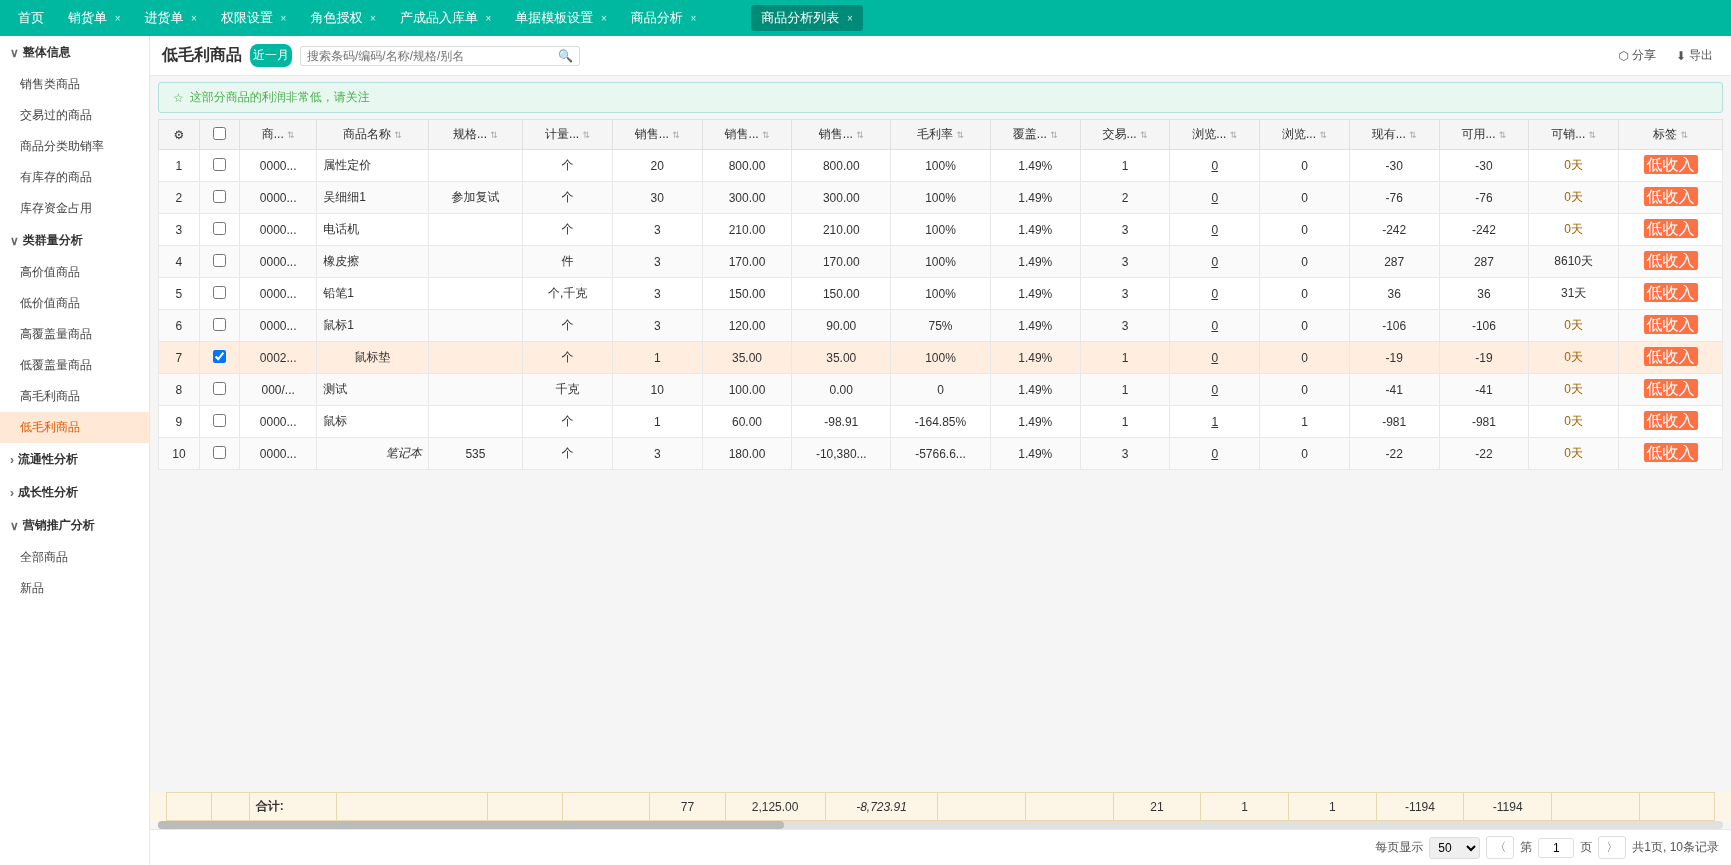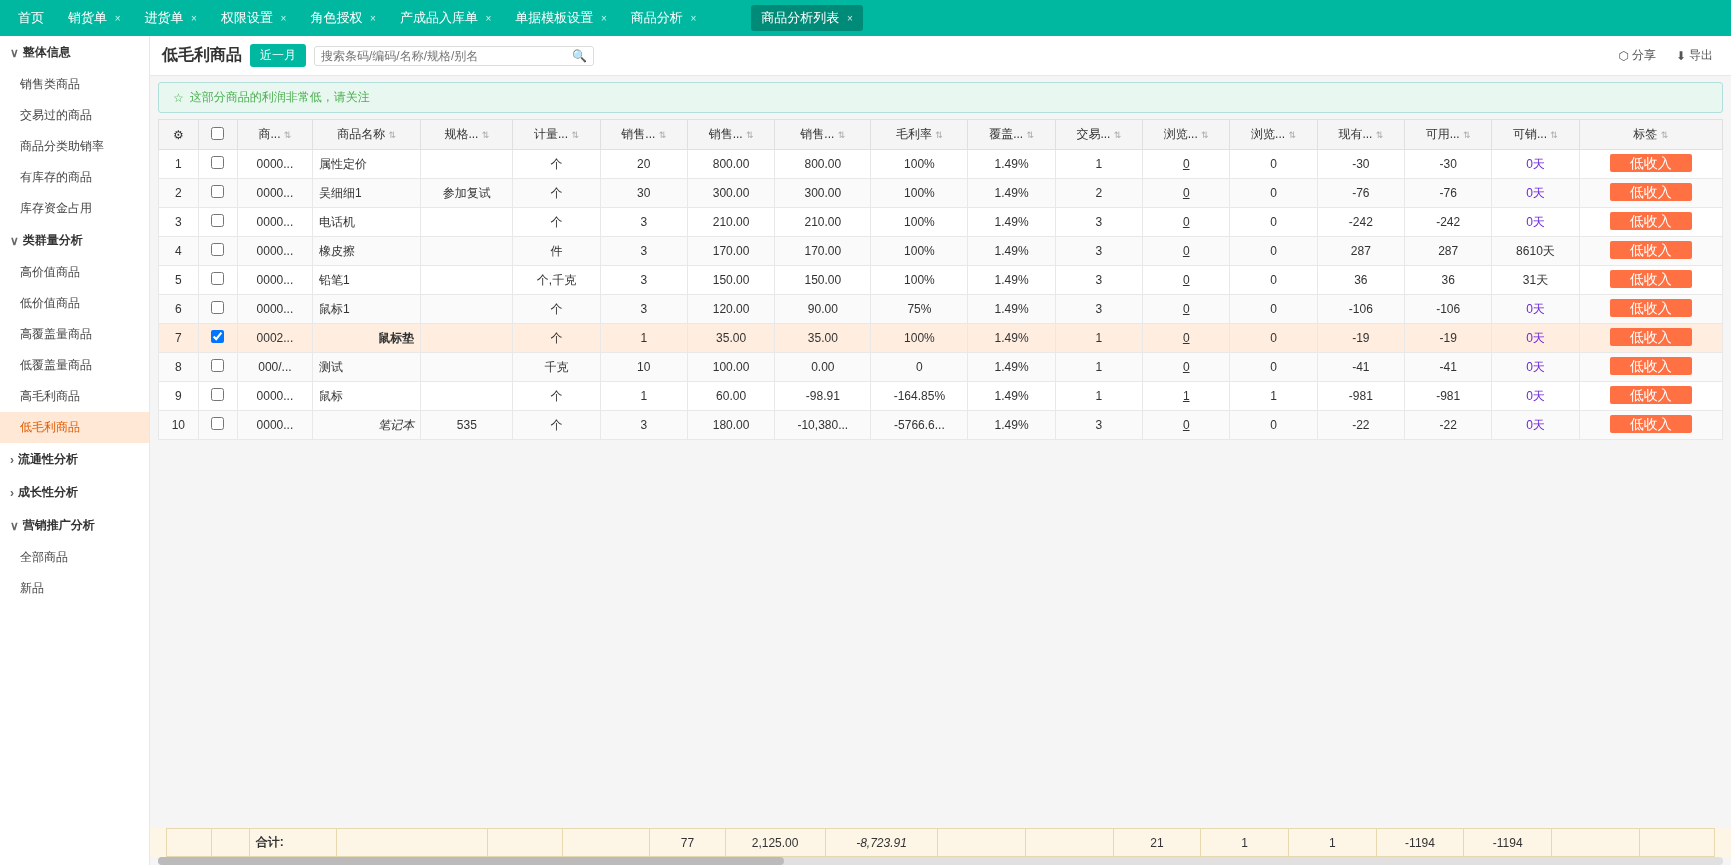--- a/index.html
+++ b/index.html
@@ -78,22 +78,22 @@
     }
     .page-title {
       font-size: 16px;
       font-weight: bold;
       color: #333;
     }
     .date-filter-btn {
       background: #00b8a0;
       color: #fff;
       border: none;
-      border-radius: 3px;
-      padding: 3px 10px;
+      border-radius: 8px;
+      padding: 3px 3px;
       cursor: pointer;
       font-size: 12px;
     }
     .search-box {
       display: flex;
       align-items: center;
       border: 1px solid #ddd;
       border-radius: 3px;
       padding: 2px 6px;
       background: #fff;
@@ -165,23 +165,23 @@
     thead tr th .sort-icon { color: #aaa; font-size: 9px; }
     tbody tr td {
       border: 1px solid #e8e8e8;
       padding: 5px 6px;
       text-align: center;
       color: #333;
       white-space: nowrap;
     }
     tbody tr:nth-child(even) { background: #fafafa; }
     tbody tr.highlighted { background: #ffeee0; }
-    .tag-orange { background: #ff7043; color: #fff; border-radius: 2px; padding: 1px 20px; font-size: 14px; }
+    .tag-orange { background: #ff7043; color: #fff; border-radius: 2px; padding: 1px 3px; font-size: 16px; }
     .link-underline { text-decoration: underline; color: #333; }
-    .text-red { color: #6d28d9; }
+    .text-red { color: #a16207; }
 
     
     .pagination-bar {
       display: flex;
       align-items: center;
       justify-content: flex-end;
       padding: 6px 12px;
       background: #fff;
       border-top: 1px solid #e8e8e8;
       gap: 6px;
@@ -455,21 +455,21 @@
       <td>0</td>
       <td>-106</td>
       <td>-106</td>
       <td class="text-red">0天</td>
       <td><span class="tag-orange">低收入</span></td>
     </tr>
             <tr class="highlighted">
       <td>7</td>
       <td><input type="checkbox" checked="" style=""></td>
       <td>0002...</td>
-      <td style="text-align:right;font-weight:bold;">鼠标垫</td>
+      <td style="text-align:center;">鼠标垫</td>
       <td></td>
       <td>个</td>
       <td>1</td>
       <td>35.00</td>
       <td>35.00</td>
       <td>100%</td>
       <td>1.49%</td>
       <td>1</td>
       <td><span class="link-underline">0</span></td>
       <td>0</td>
@@ -566,14 +566,28 @@
           <td style="width:60px;"></td>
         </tr>
       </tbody>
         </table>
     </div>
 
     <div style="height:8px; background:#e0e0e0; margin: 0 8px; border-radius:4px; position:relative;">
       <div style="width:40%; height:100%; background:#bbb; border-radius:4px;"></div>
     </div>
 
+    <div class="pagination-bar">
+      <span>每页显示</span>
+      <select>
+        <option>50</option>
+        <option>20</option>
+        <option>100</option>
+      </select>
+      <button class="page-nav-btn">〈</button>
+      <span>第</span>
+      <input class="page-num-input" type="text" value="1" style="">
+      <span>页</span>
+      <button class="page-nav-btn">〉</button>
+      <span>共1页, 10条记录</span>
+    </div>
   </div>
 </div>
 
 </body></html>

